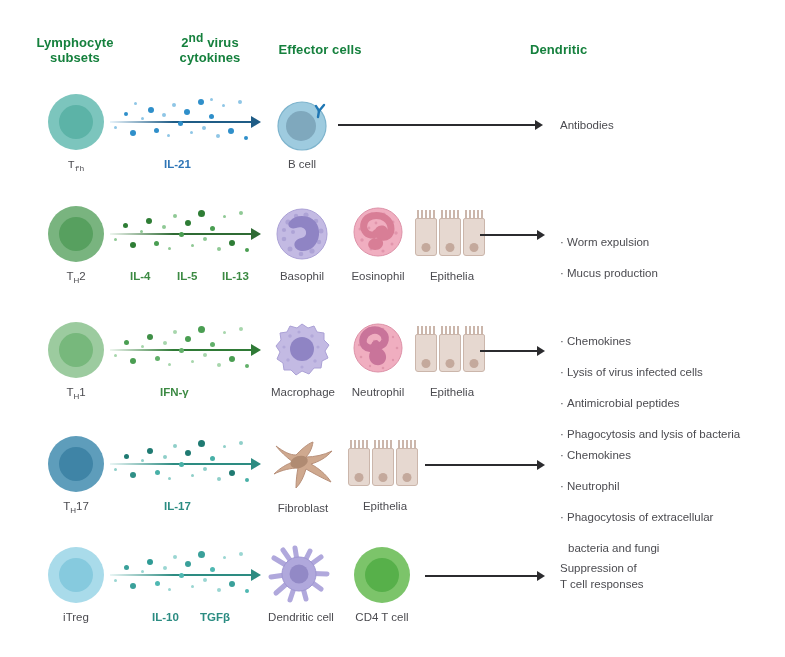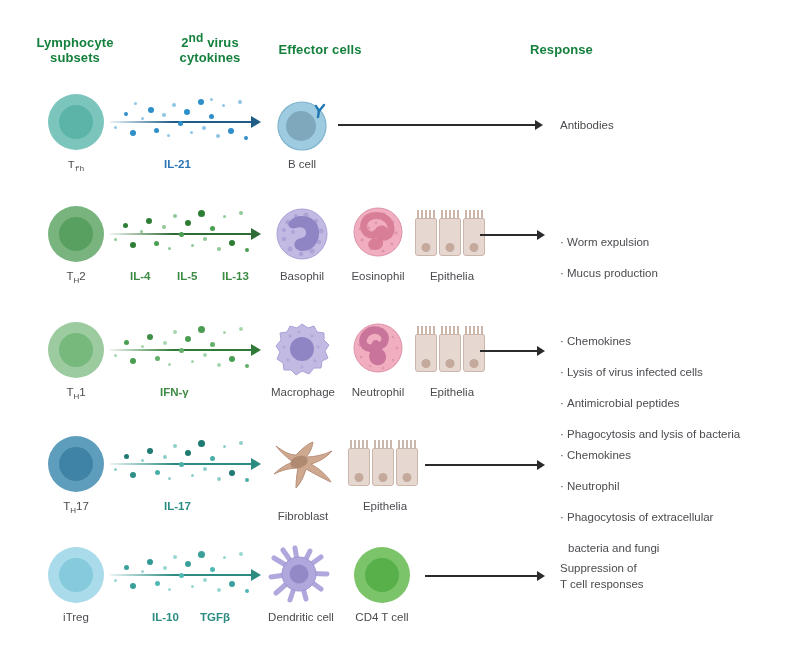--- a/index.html
+++ b/index.html
@@ -97,21 +97,21 @@
   <div class="col-head" style="left:150px;top:35px;width:120px;">
     <span>2</span><sup>nd</sup><span> virus</span><br>
     <span>cytokines</span>
   </div>
 
   <div class="col-head" style="left:250px;top:42px;width:140px;">
     <span>Effector cells</span>
   </div>
 
   <div class="col-head" style="left:530px;top:42px;width:140px;text-align:left;">
-    <span>Response</span>
+    <span>Dendritic</span>
   </div>
 
   <div class="row" style="top:80px;">
 
     <div class="lympho" style="left:48px;top:14px;background:#7cc5bd;">
       <div class="nuc" style="background:#5cb3a7;"></div>
     </div>
     <div class="cell-label" style="left:36px;top:78px;width:80px;font-family:Liberation Mono, monospace;">
       <span>T</span><sub>fh</sub>
     </div>
@@ -442,21 +442,21 @@
 
     <div class="eff" style="left:268px;top:16px;">
       <svg width="70" height="52" viewBox="0 0 70 52">
         <path d="M8 8 C16 14 22 17 28 17 C33 12 39 6 45 4 C44 11 41 16 38 19
                  C46 19 56 17 64 13 C58 20 50 24 43 26 C50 30 58 36 63 44
                  C54 40 45 35 38 31 C36 38 33 45 28 50 C28 42 29 35 30 30
                  C23 30 14 32 6 36 C12 30 19 26 25 24 C18 19 12 13 8 8 Z" fill="#cfa98f" stroke="#b8907a" stroke-width="1" stroke-linejoin="round"></path>
         <ellipse cx="31" cy="24" rx="9" ry="6" fill="#b08b72" transform="rotate(-18 31 24)"></ellipse>
       </svg>
     </div>
-    <div class="cell-label" style="left:263px;top:88px;width:80px;">Fibroblast</div>
+    <div class="cell-label" style="left:263px;top:80px;width:80px;">Fibroblast</div>
 
     <div class="epi" style="left:348px;top:18px;">
       <div class="box" style="left:0px;">
         <div class="n"></div>
         </div>
       <div class="box" style="left:24px;">
         <div class="n"></div>
         </div>
       <div class="box" style="left:48px;">
         <div class="n"></div>

